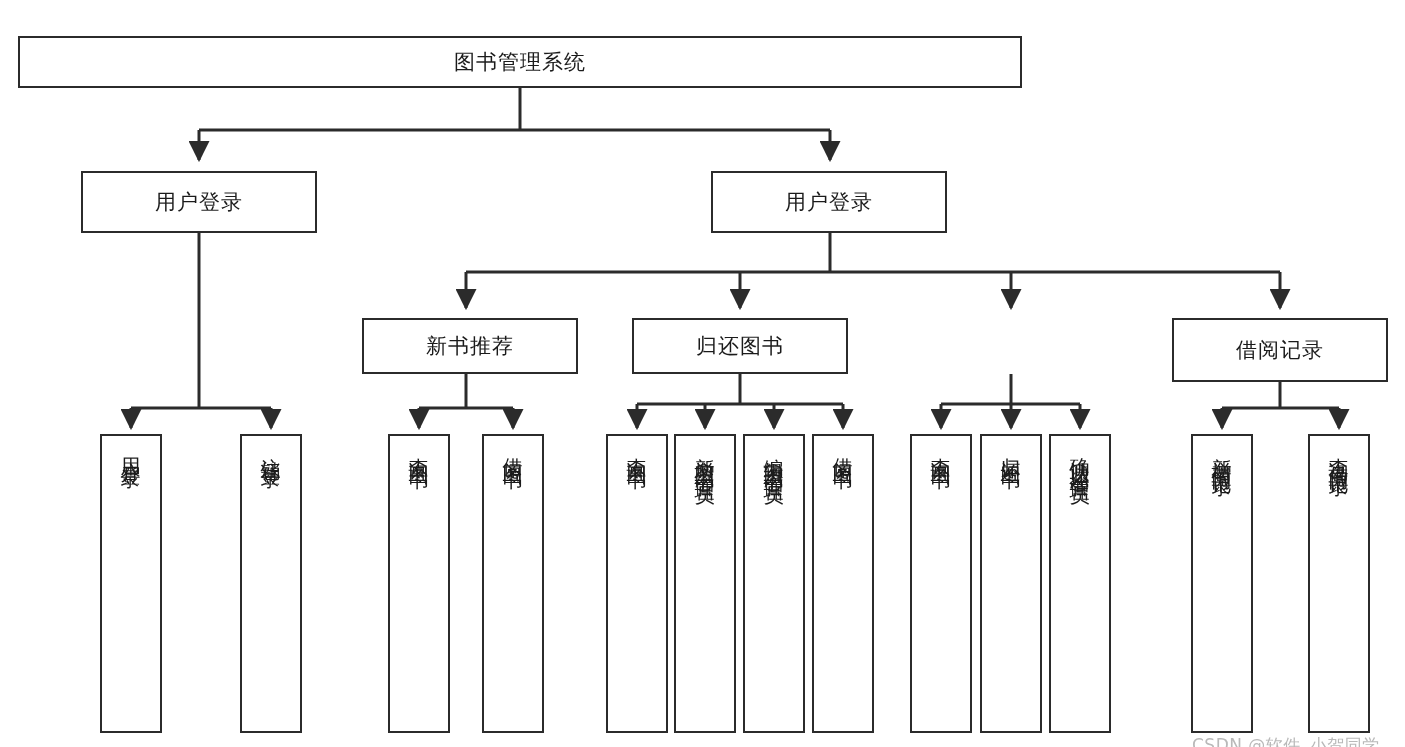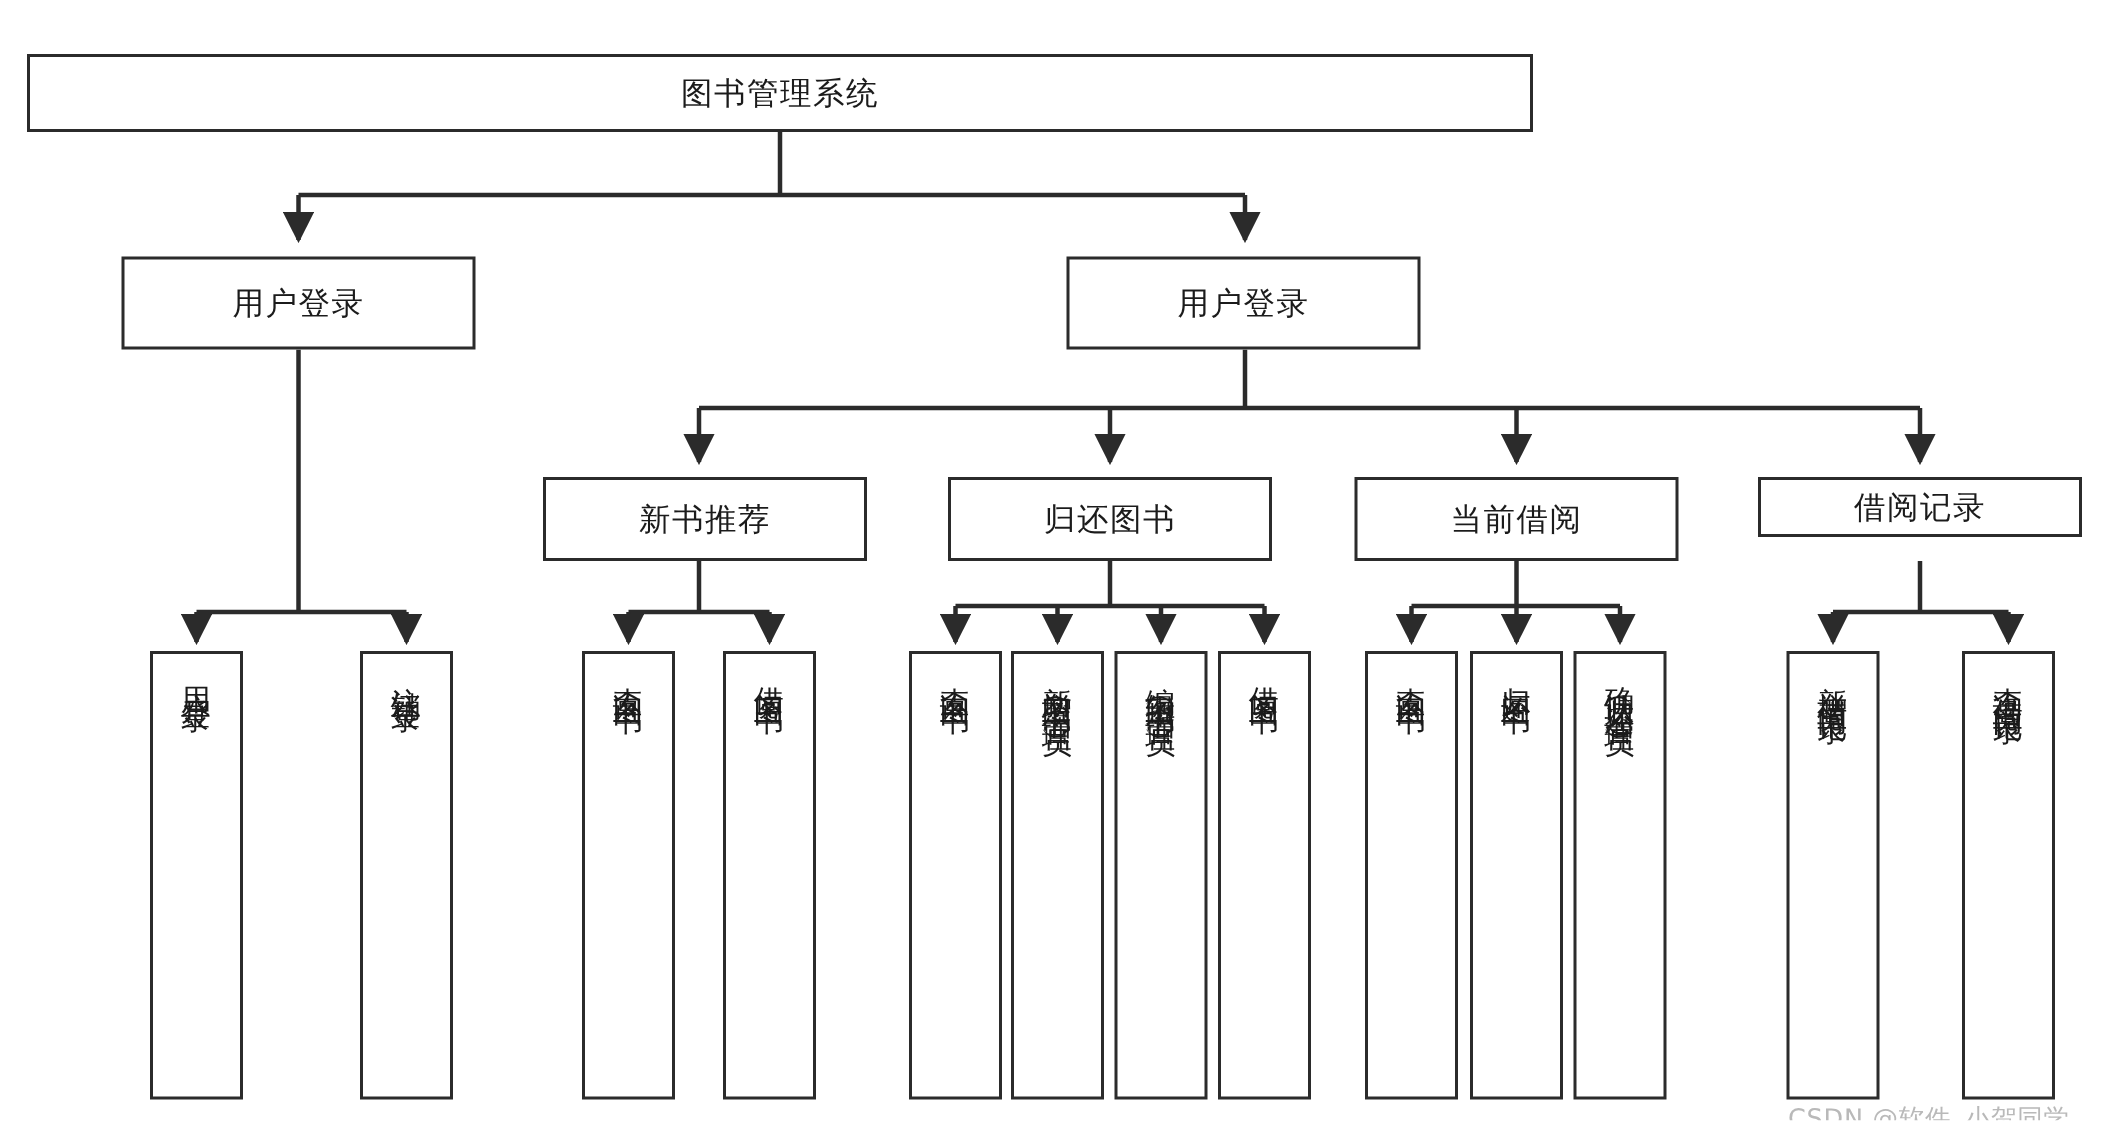--- a/index.html
+++ b/index.html
@@ -138,25 +138,22 @@
   </div>
 
   <div class="node horizontal" style="left:362px; top:318px; width:216px; height:56px;">
     <span class="node-label">新书推荐</span>
   </div>
 
   <div class="node horizontal" style="left:632px; top:318px; width:216px; height:56px;">
     <span class="node-label">归还图书</span>
   </div>
 
-  <div class="node horizontal" style="left:903px; top:318px; width:216px; height:56px;">
-    <span class="node-label">当前借阅</span>
-  </div>
-
-  <div class="node horizontal" style="left:1172px; top:318px; width:216px; height:40px;">
+
+  <div class="node horizontal" style="left:1172px; top:318px; width:216px; height:64px;">
     <span class="node-label">借阅记录</span>
   </div>
 
   <div class="node vertical" style="left:100px; top:434px; width:62px; height:299px;">
     <span class="node-label">用户登录</span>
   </div>
 
   <div class="node vertical" style="left:240px; top:434px; width:62px; height:299px;">
     <span class="node-label">注销登录</span>
   </div>

